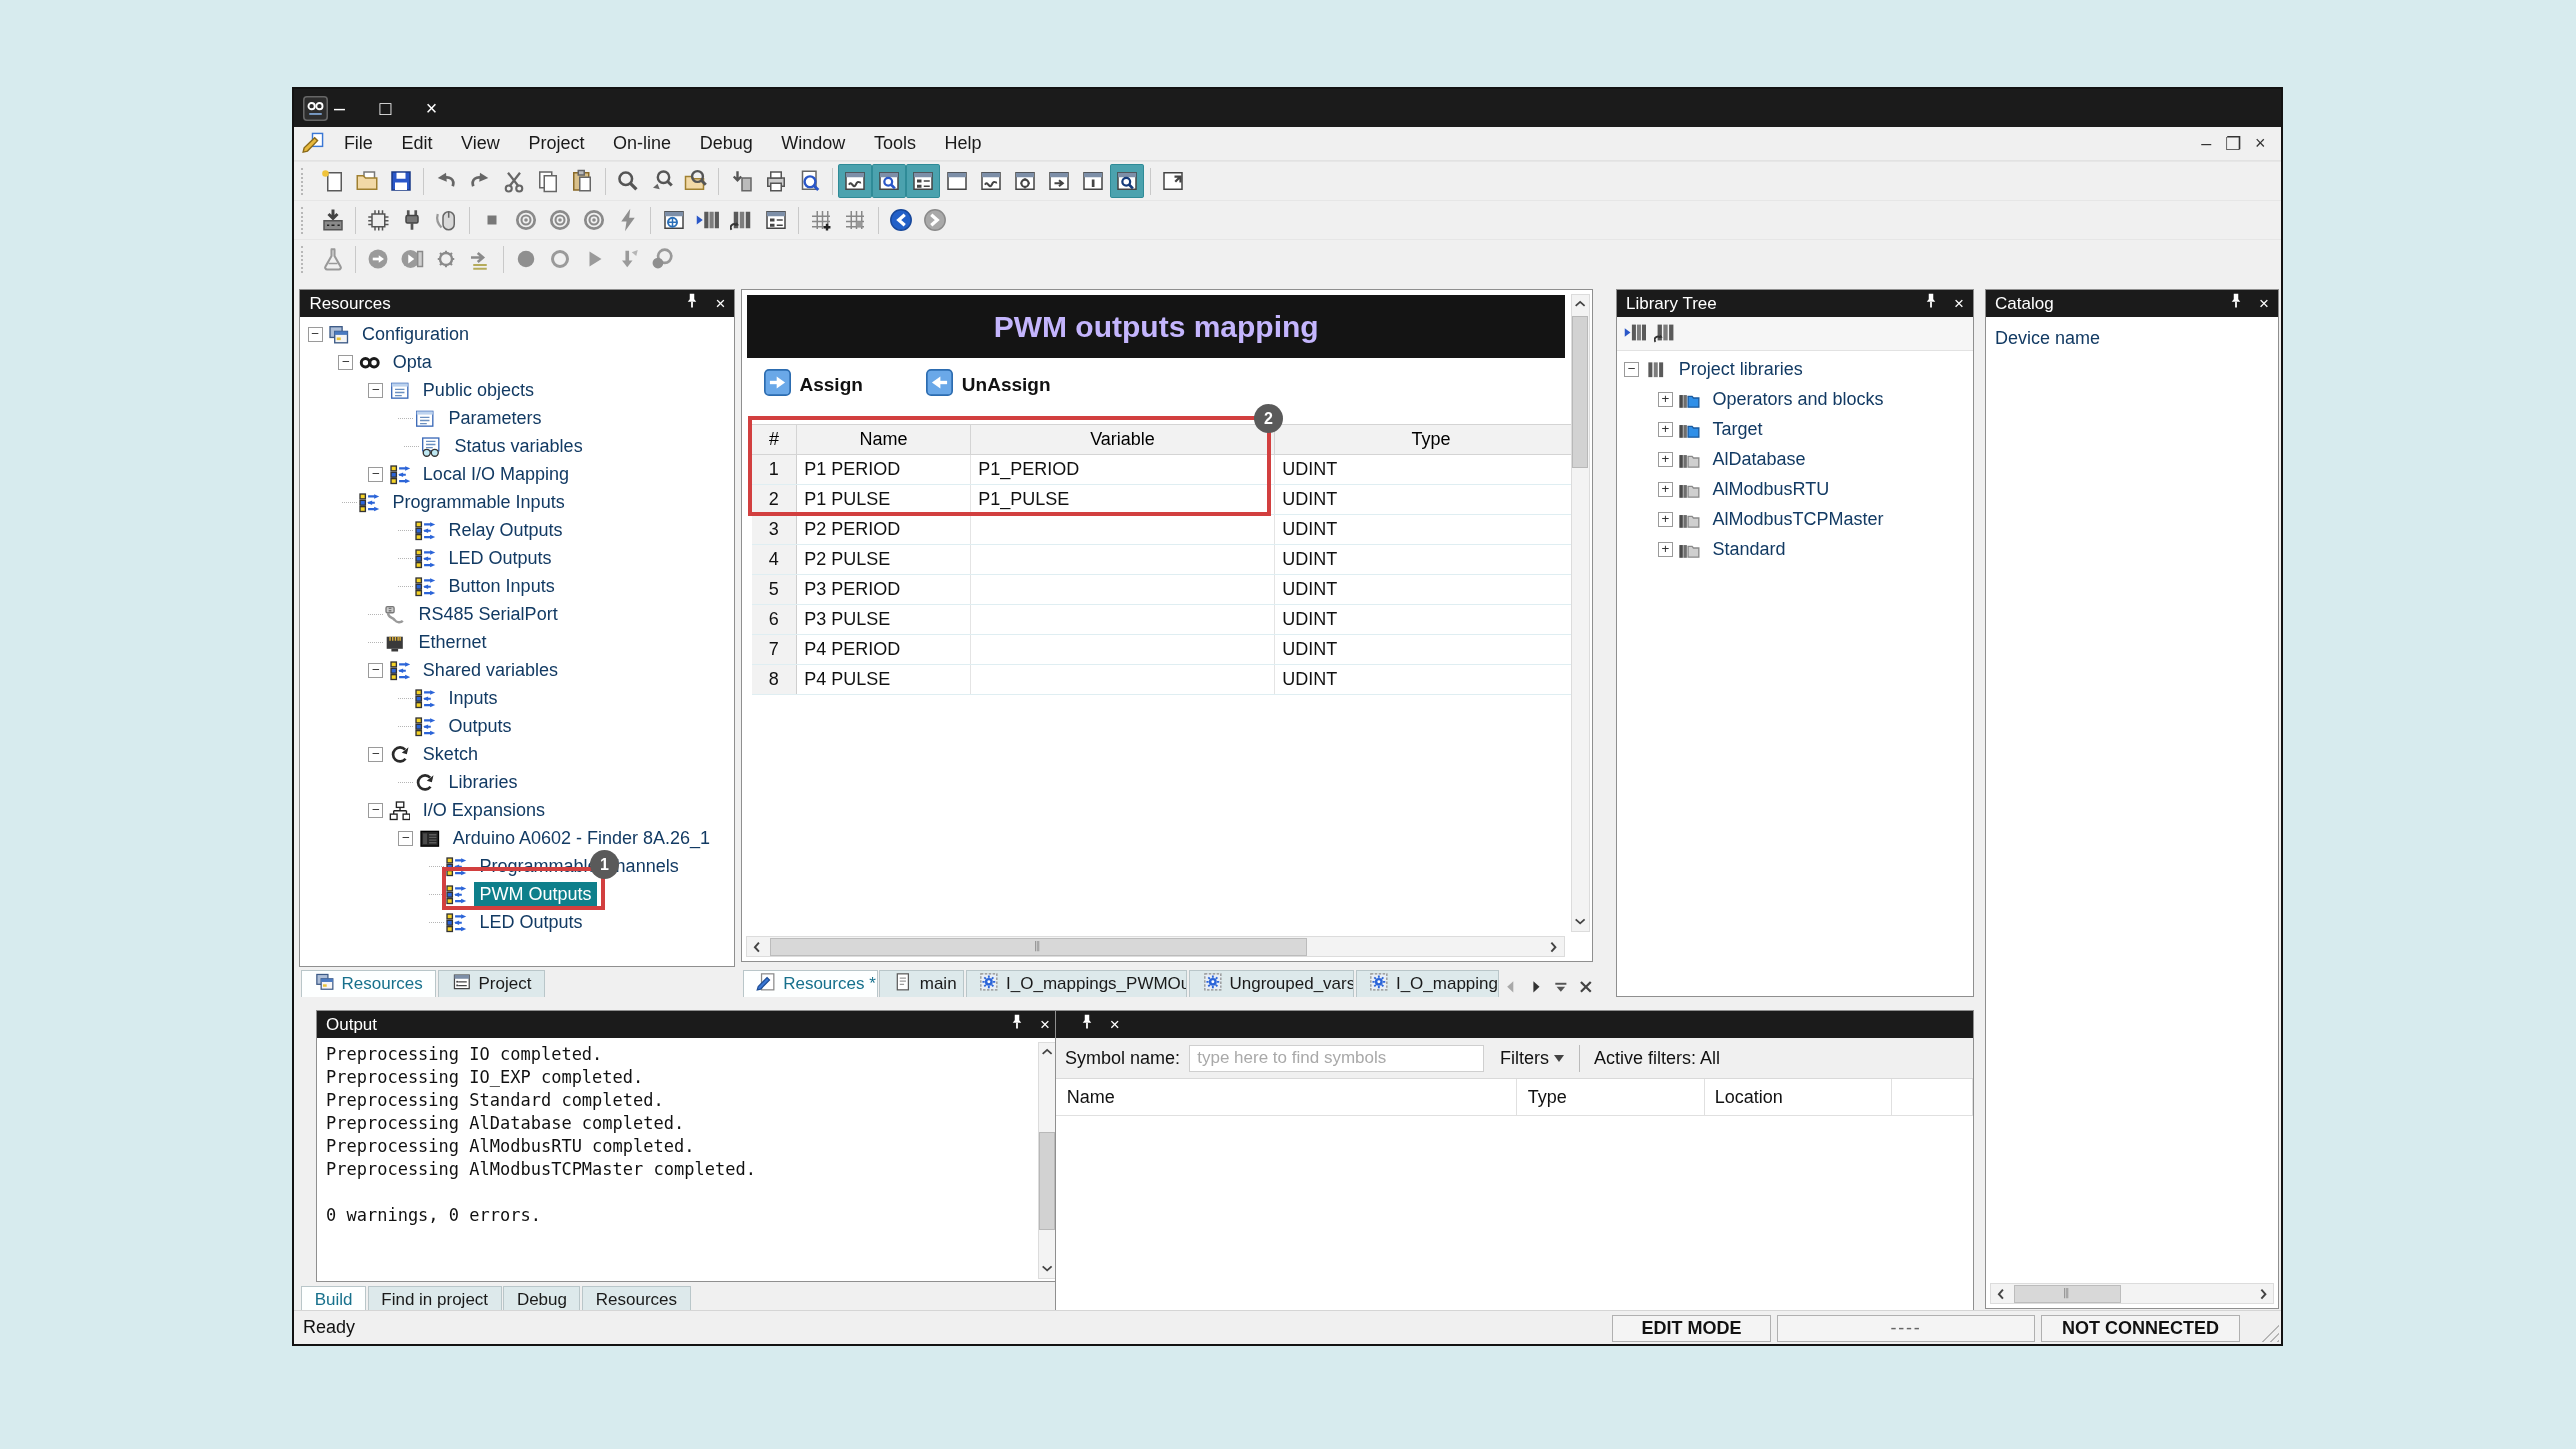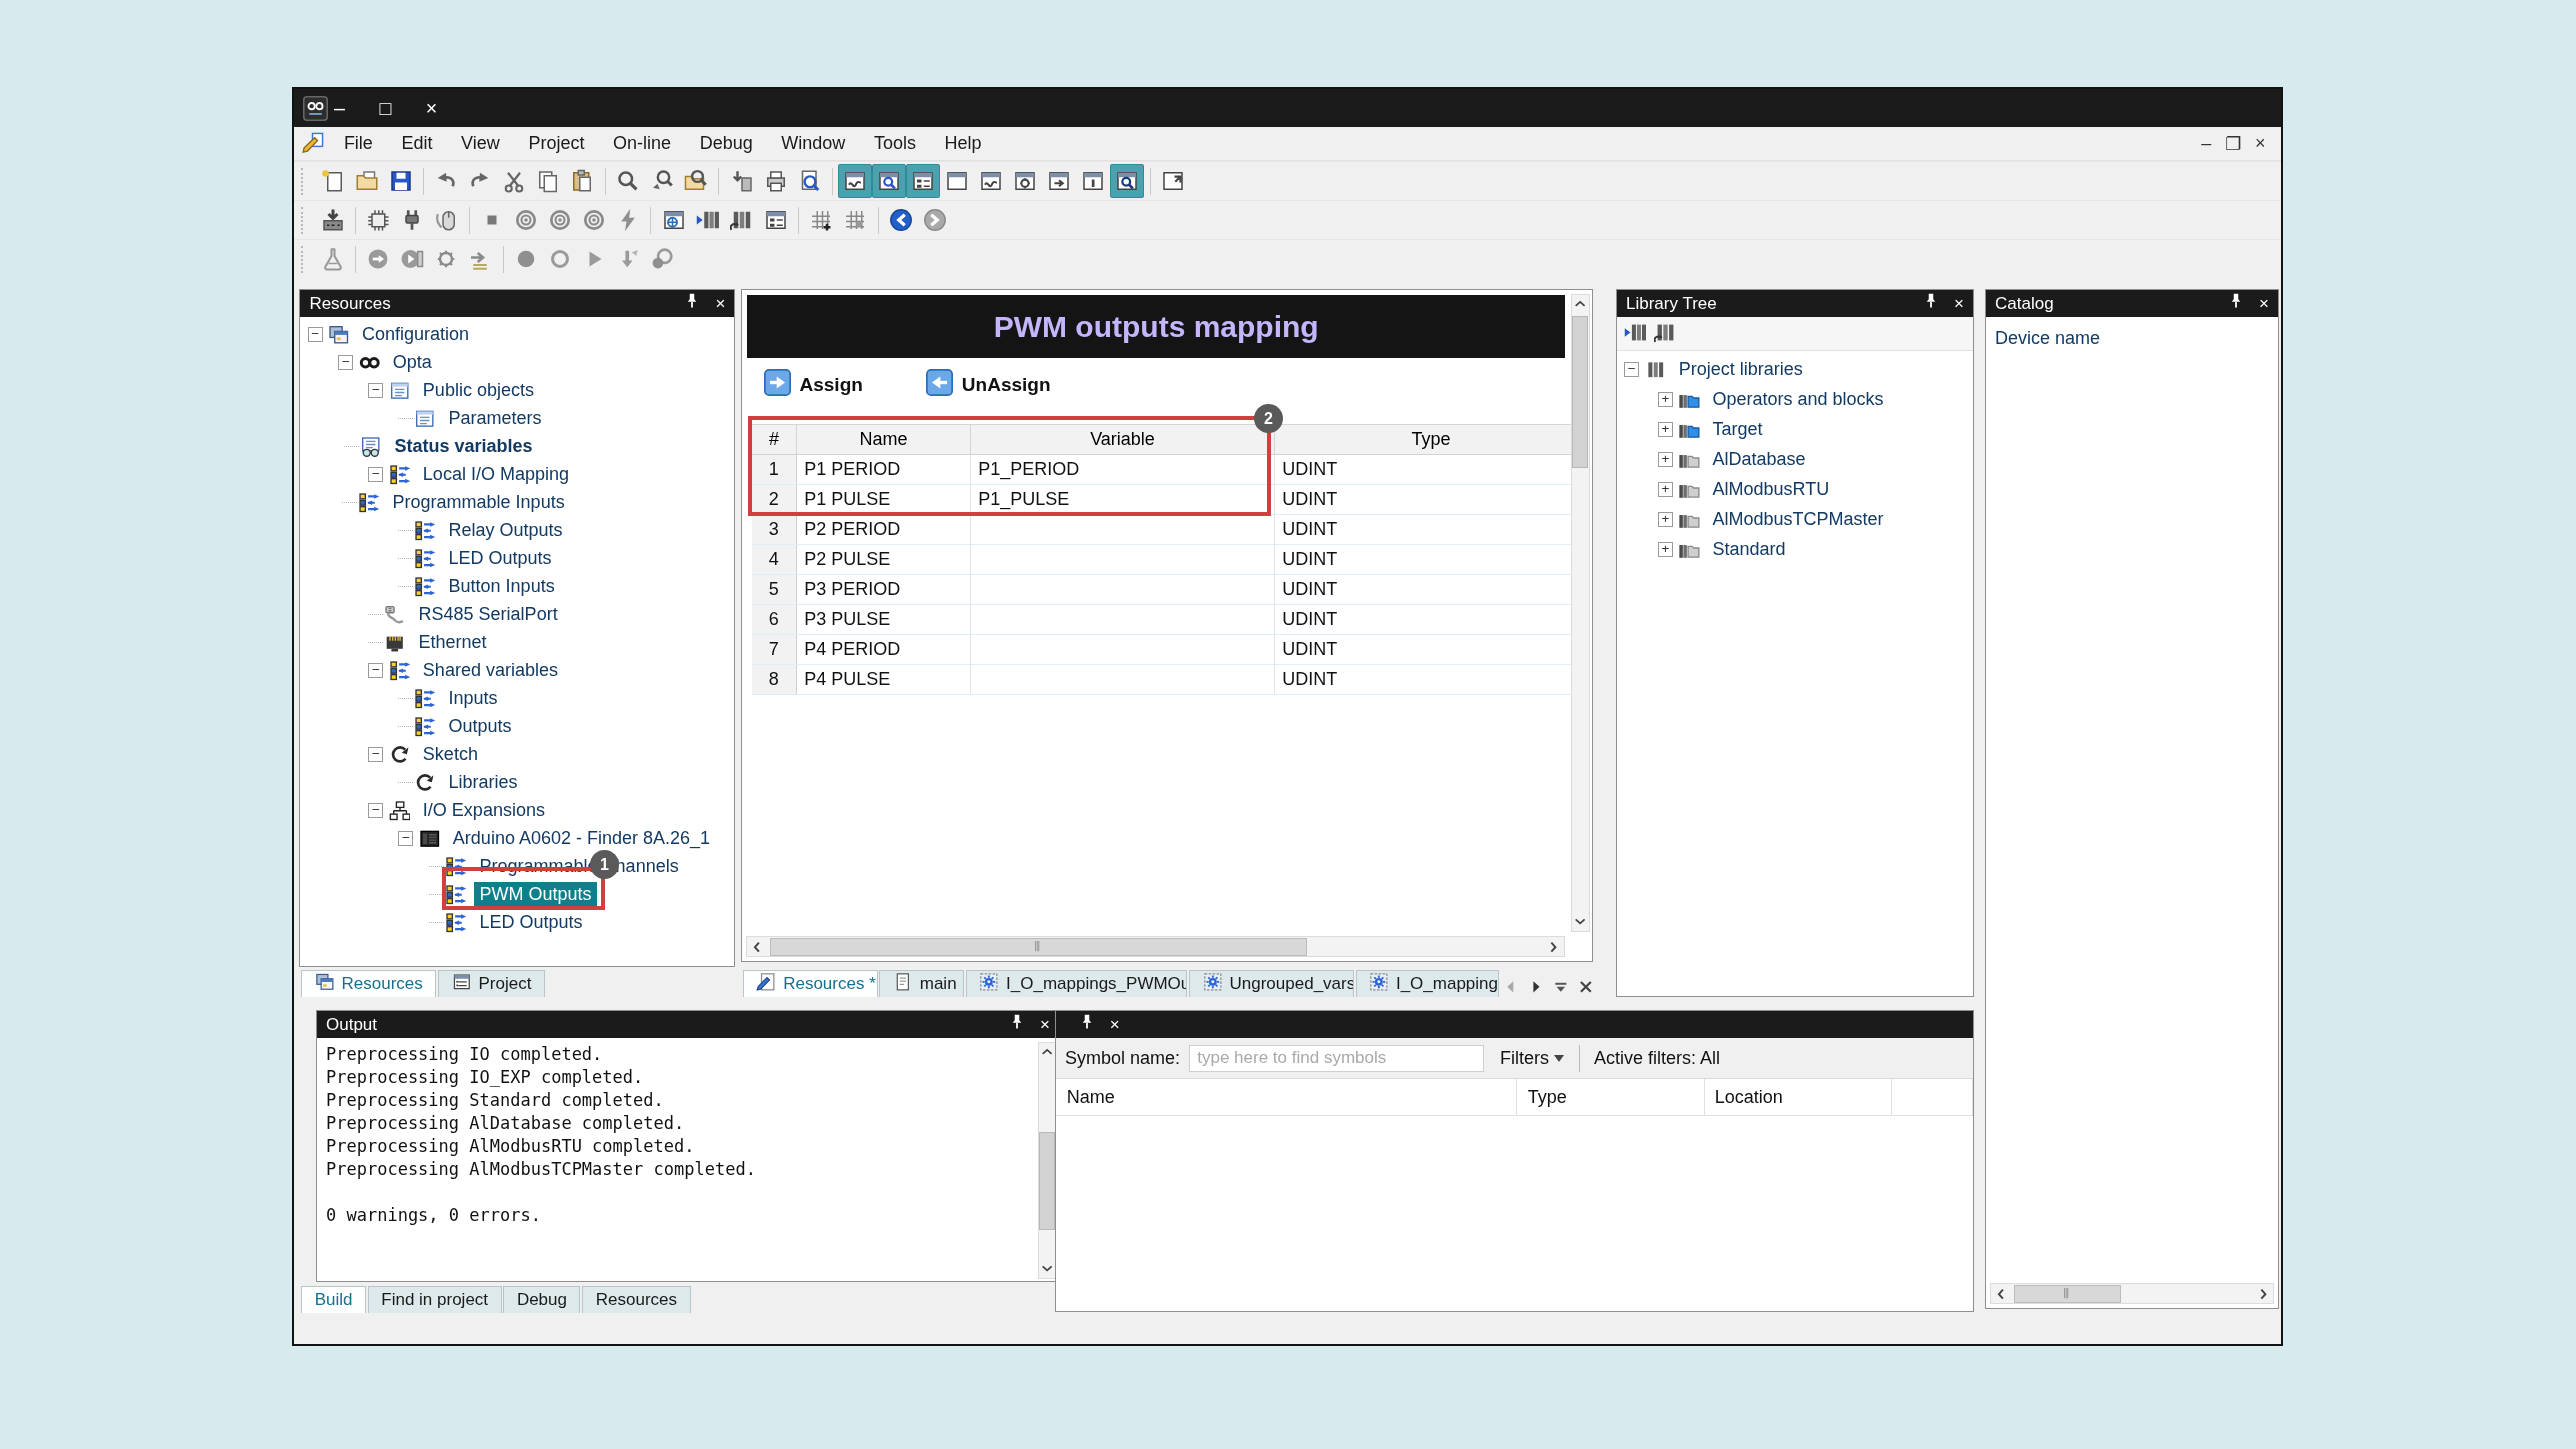--- a/index.html
+++ b/index.html
@@ -541,21 +541,21 @@
         </div>
         <div class="trow" style="padding-left: 98px;">
           <span class="stub"></span>
           <span class="ti"><svg viewBox="0 0 16 16">
               <rect x="2" y="2.5" width="12" height="11" fill="#fff" stroke="#3c6ab8"></rect>
               <rect x="2" y="2.5" width="12" height="2.4" fill="#bcd2ee"></rect>
               <path d="M4.5 7h7M4.5 9.3h7M4.5 11.6h5" stroke="#6a8fc0"></path>
             </svg></span>
           <span class="tlabel">Parameters</span>
         </div>
-        <div class="trow" style="padding-left: 44px; font-weight: bold;">
+        <div class="trow" style="padding-left: 104px;">
           <span class="stub"></span>
           <span class="ti"><svg viewBox="0 0 16 16">
               <rect x="2" y="1.5" width="12" height="9.5" fill="#fff" stroke="#3c6ab8"></rect>
               <path d="M4.5 4h7M4.5 6.3h7M4.5 8.6h5" stroke="#6a8fc0"></path>
               <circle cx="5" cy="12.5" r="2.6" fill="#bfe8f2" stroke="#333"></circle>
               <circle cx="11" cy="12.5" r="2.6" fill="#bfe8f2" stroke="#333"></circle>
               <path d="M7.6 12.5h0.8" stroke="#333"></path>
             </svg></span>
           <span class="tlabel">Status variables</span>
         </div>
@@ -1135,19 +1135,26 @@
     </div>
     <div class="symtable">
       <div class="symhead" style="left:0; width:461px;">Name</div>
       <div class="symhead" style="left:461px; width:188px;">Type</div>
       <div class="symhead" style="left:648px; width:188px;">Location</div>
       <div class="symhead" style="left:836px; width:81px;"></div>
       <div class="symhline"></div>
     </div>
   </div>
 
+  <div class="statusbar">
+    <span class="ready">Ready</span>
+    <span class="sbox" style="left:1318px; width:159px;">EDIT MODE</span>
+    <span class="sbox dash" style="left:1483px; width:258px;">----</span>
+    <span class="sbox" style="left:1747px; width:199px;">NOT CONNECTED</span>
+    <span class="gripcorner"></span>
+  </div>
 
   <div class="redbox" style="left:148px; top:778px; width:163px; height:43px;"></div>
   <div class="badge" style="left:296px; top:761px;">1</div>
   <div class="redbox" style="left:454px; top:327px; width:523px; height:100px;"></div>
   <div class="badge" style="left:960px; top:315px;">2</div>
 </div>
 
 
 </body></html>

